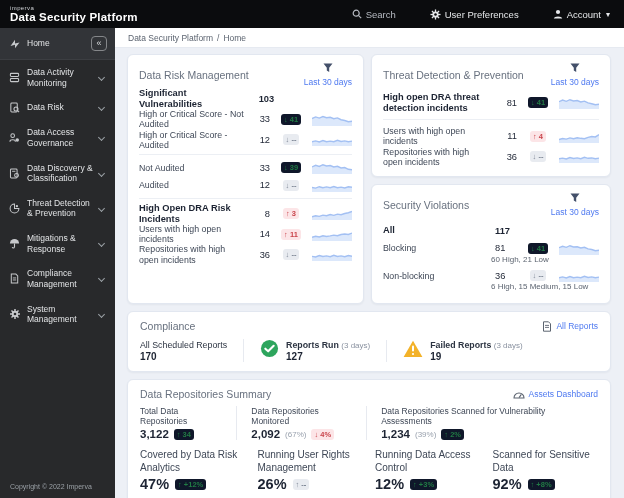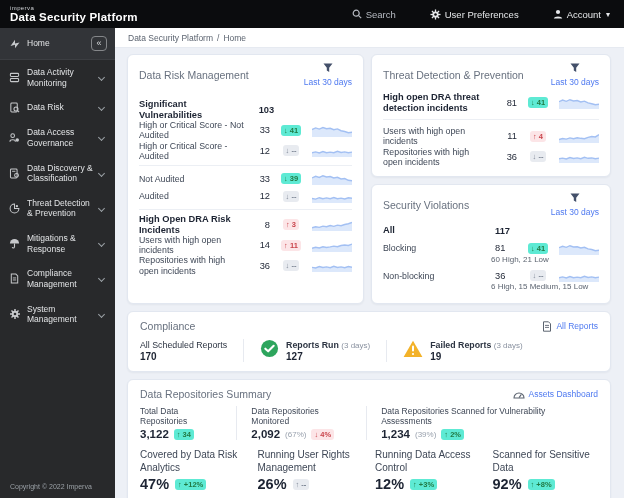--- a/index.html
+++ b/index.html
@@ -51,21 +51,21 @@
 
   .srow { display:flex; align-items:center; min-height:17.5px; }
   .slabel { flex:1; font-size:8.8px; color:#3e4756; padding-right:4px; line-height:1.15; }
   .slabel.bold { font-size:9.3px; font-weight:bold; color:#1d2433; }
   .sval { width:22px; text-align:right; font-size:9.3px; color:#1d2433; flex:0 0 22px; }
   .sval.bold { font-weight:bold; }
   .badge-slot { width:28px; flex:0 0 28px; margin-left:7px; display:flex; justify-content:center; }
   .spark-slot { width:40px; flex:0 0 40px; height:13px; margin-left:7px; }
   .spark-slot svg { width:100%; height:100%; display:block; }
   .badge { display:inline-block; padding:1px 3px; border-radius:3px; font-size:7.5px; font-weight:bold; white-space:nowrap; }
-  .badge[data-tone="green"] { background:#5eead4; color:#217a44; }
+  .badge[data-tone="green"] { background:#0f172a; color:#217a44; }
   .badge[data-tone="red"]   { background:#fce5e7; color:#c9444b; }
   .badge[data-tone="gray"]  { background:#e8ebf0; color:#7c8594; }
   .hr { border-top:1px solid #eceff4; margin:4px 0; }
 
   .vsub { font-size:8px; color:#5c6470; padding-left:108px; margin:-2px 0 3px 0; }
 
   
   .comp-card { padding:8px 12px 9px 12px; }
   .comp-stats { display:flex; align-items:center; margin-top:7px; }
   .cstat { display:flex; align-items:center; gap:7px; padding:0 16px; }
@@ -258,21 +258,21 @@
       <div class="card risk-card">
         <div class="card-head">
           <div class="card-title">Data Risk Management</div>
           <div class="chip">
             <svg class="funnel" viewBox="0 0 10 10">
                 <path d="M0.5 0.5 H9.5 L6.2 4.8 V9 L3.8 7.6 V4.8 Z" fill="#44506a"></path>
               </svg>
             <span class="chip-label">Last 30 days</span>
           </div>
         </div>
-        <div class="srow" style="margin-top:12px;gap:46px;">
+        <div class="srow" style="margin-top:1px;gap:46px;">
           <span class="slabel bold">Significant Vulnerabilities</span>
           <span class="sval bold">103</span>
           <span class="badge-slot"></span>
             <span class="spark-slot"></span>
         </div>
         <div class="srow">
           <span class="slabel">High or Critical Score - Not Audited</span>
           <span class="sval">33</span>
           <span class="badge-slot">
               <span class="badge" data-tone="green">↓ 41</span>

